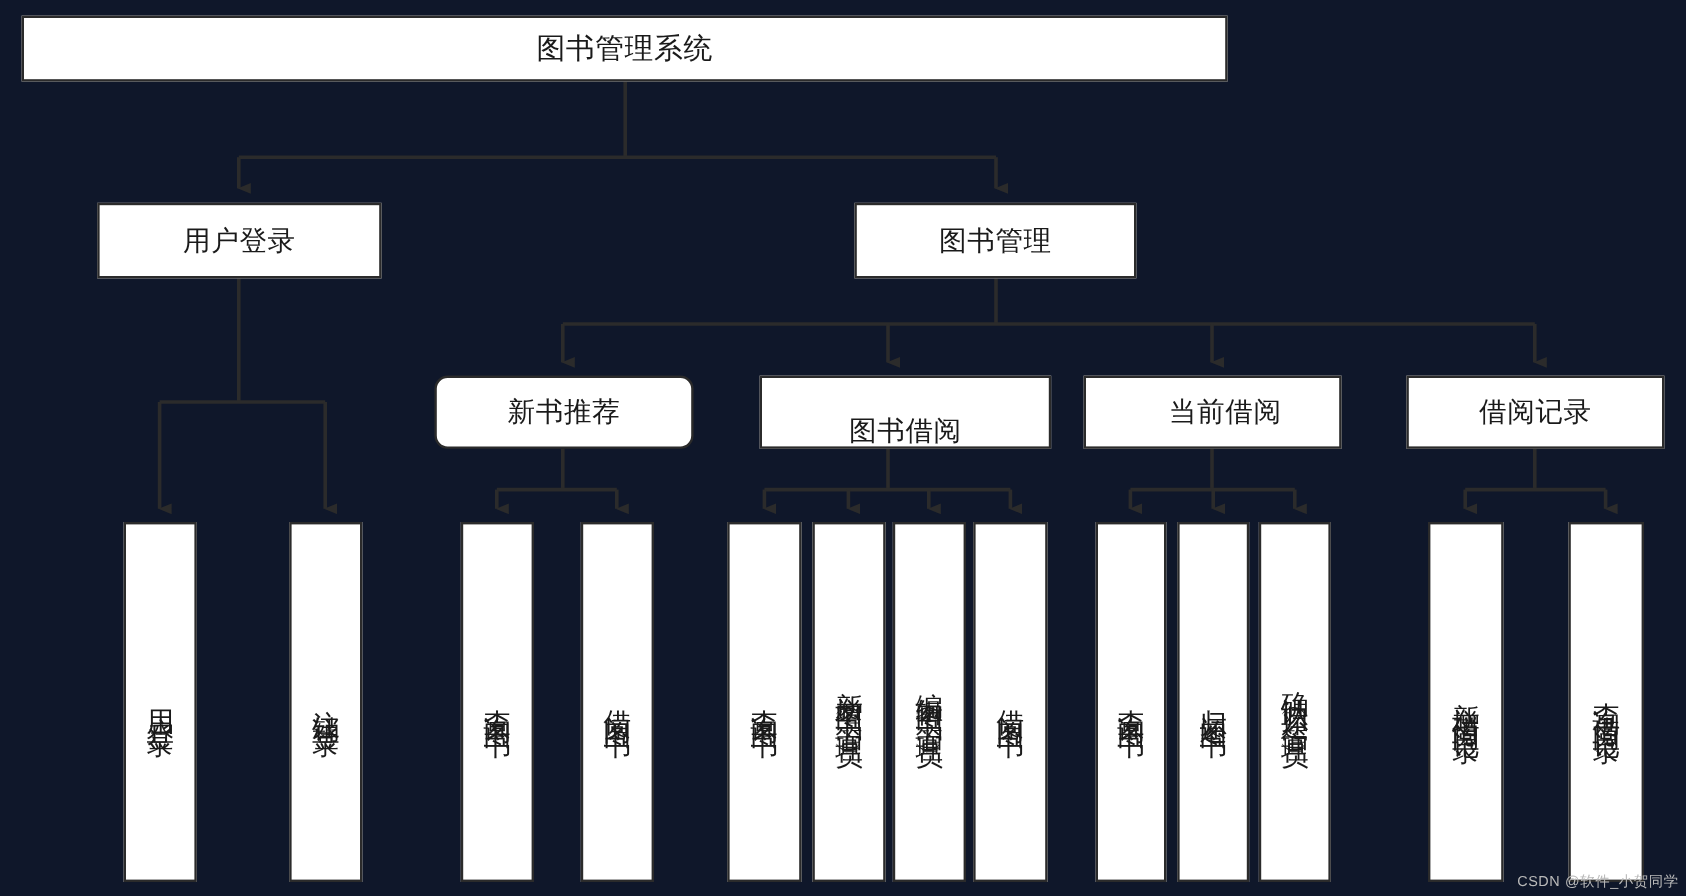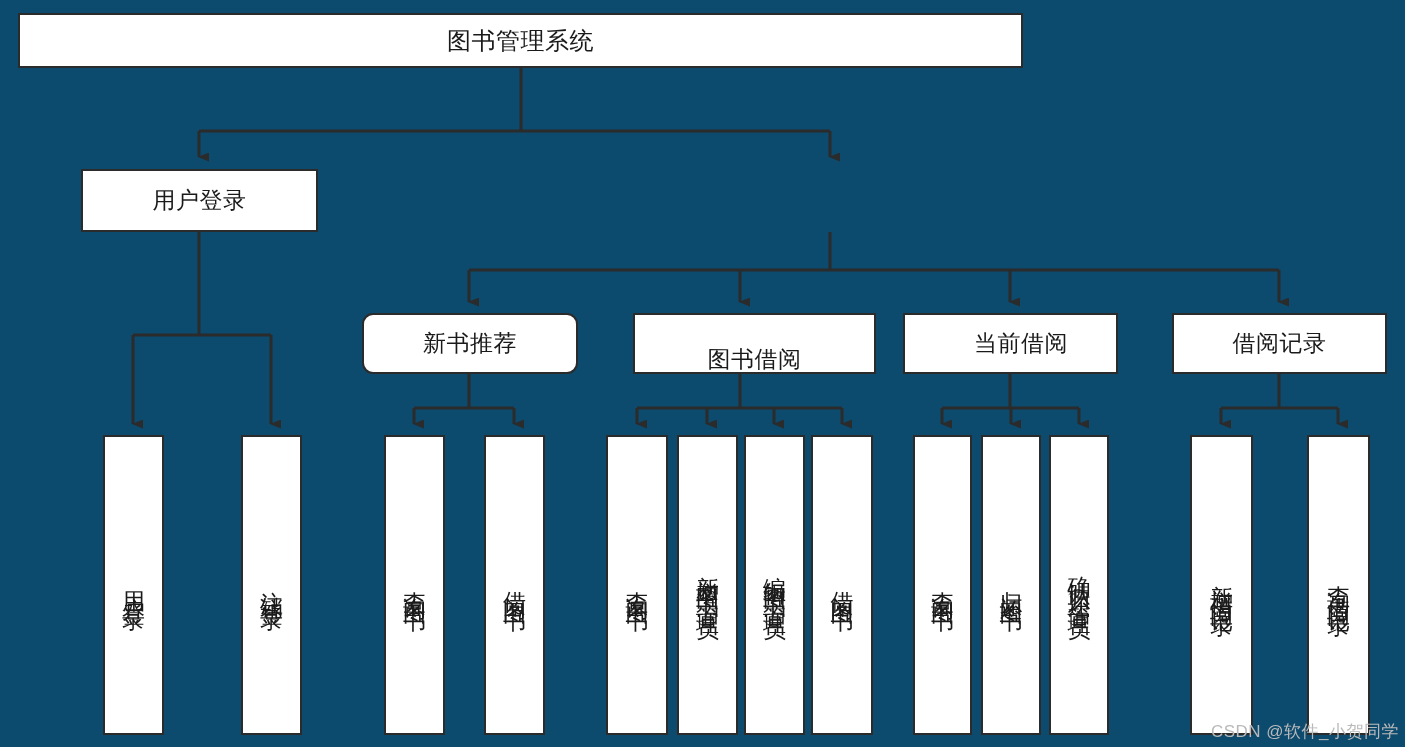--- a/index.html
+++ b/index.html
@@ -8,21 +8,21 @@
     padding: 0;
     background: #ffffff;
   }
   body {
     font-family: "Liberation Sans", "DejaVu Sans", sans-serif;
   }
   #diagram-root {
     position: relative;
     width: 1405px;
     height: 747px;
-    background: #0c4a6e;
+    background: #0f172a;
     overflow: hidden;
   }
   #edge-layer {
     position: absolute;
     left: 0;
     top: 0;
     width: 1405px;
     height: 747px;
     pointer-events: none;
   }
@@ -62,21 +62,21 @@
     font-size: 23px;
     line-height: 1.0;
     letter-spacing: 6px;
     white-space: normal;
     max-height: 100%;
   }
   #watermark {
     position: absolute;
     right: 6px;
     bottom: 4px;
-    font-size: 17px;
+    font-size: 12px;
     color: #b9b9b9;
     letter-spacing: 0.5px;
     z-index: 5;
     white-space: nowrap;
     user-select: none;
   }
 </style>
 </head>
 <body>
 
@@ -134,20 +134,23 @@
     </g>
   </svg>
 
   <div class="node root horizontal" style="left:18px; top:13px; width:1005px; height:55px;">
     <span class="node-label">图书管理系统</span>
   </div>
 
   <div class="node horizontal" style="left:81px; top:169px; width:237px; height:63px;">
     <span class="node-label">用户登录</span>
   </div>
+  <div class="node horizontal" style="left:712px; top:169px; width:235px; height:63px;">
+    <span class="node-label">图书管理</span>
+  </div>
 
   <div class="node horizontal" style="left:362px; top:313px; width:216px; height:61px;border-radius:11px;">
     <span class="node-label">新书推荐</span>
   </div>
   <div class="node horizontal" style="left:633px; top:313px; width:243px; height:61px;align-items:flex-end;">
     <span class="node-label">图书借阅</span>
   </div>
   <div class="node horizontal" style="left:903px; top:313px; width:215px; height:61px;padding-left:21px;">
     <span class="node-label">当前借阅</span>
   </div>

